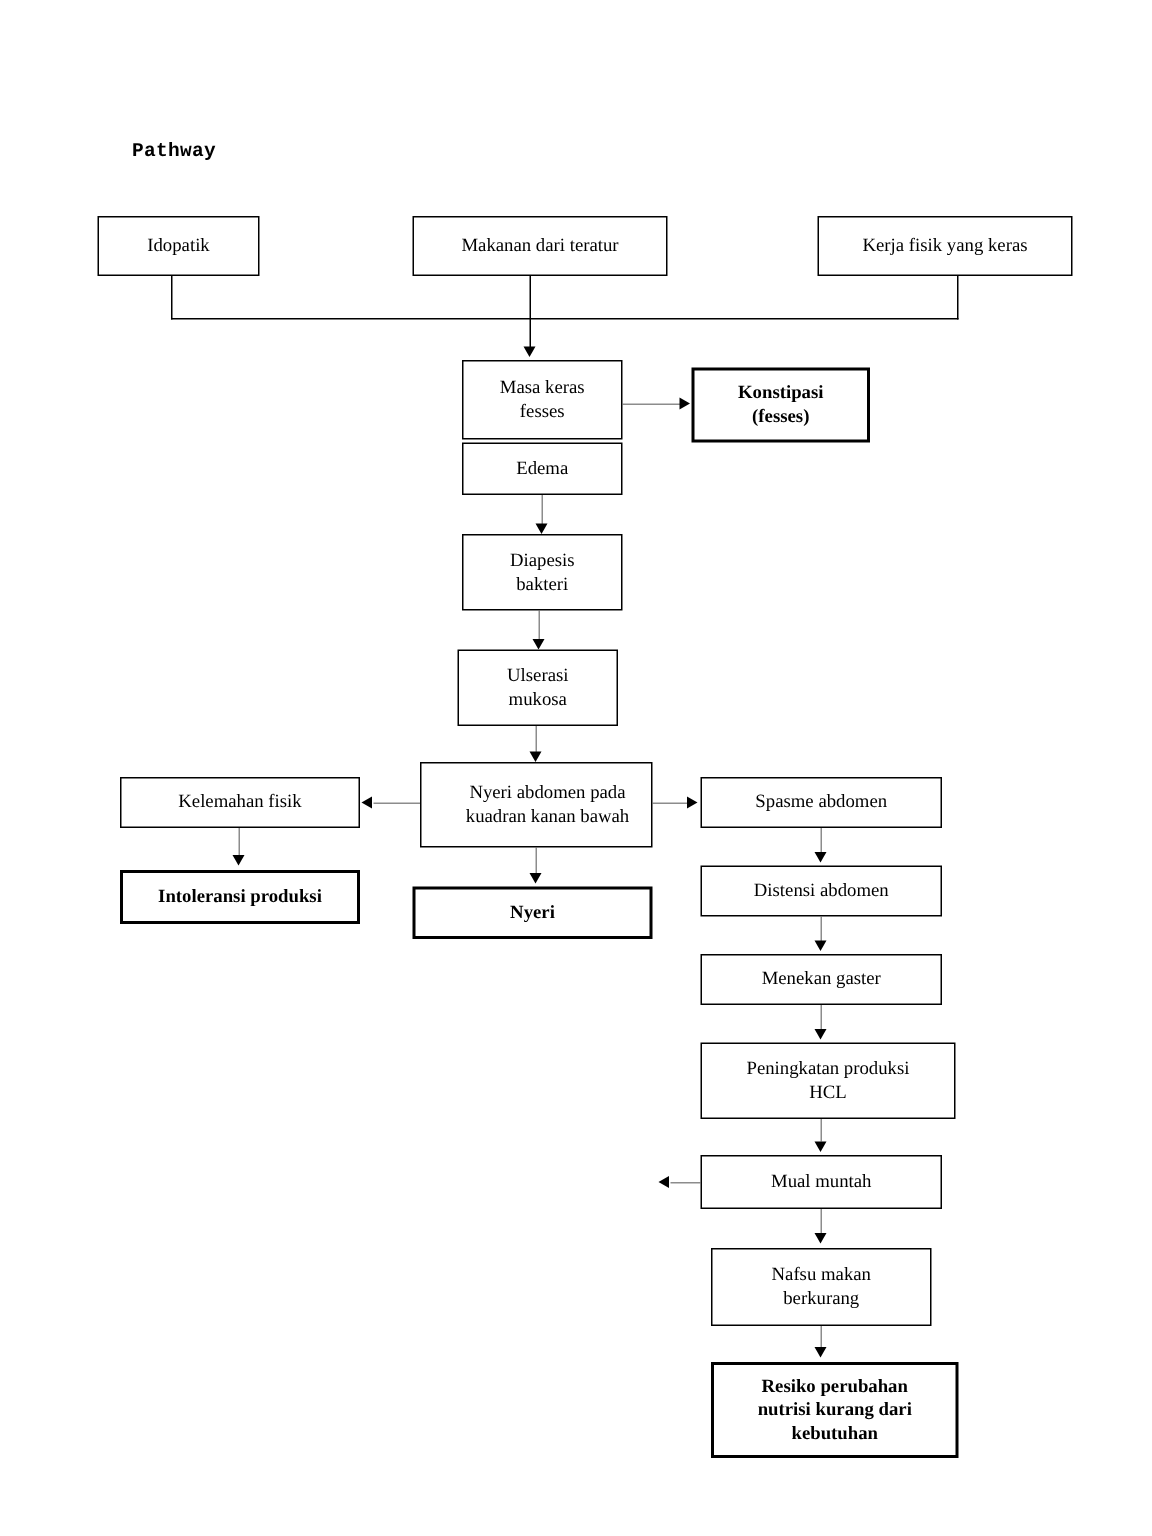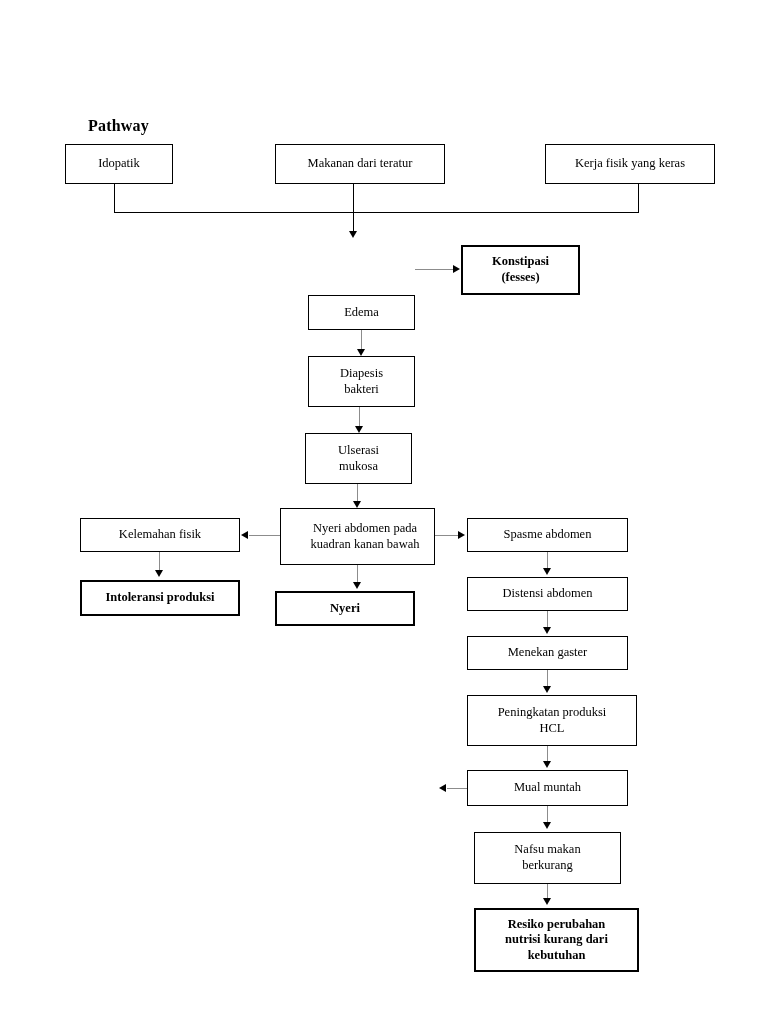--- a/index.html
+++ b/index.html
@@ -14,26 +14,25 @@
     color: #000000;
     overflow: hidden;
   }
   #canvas {
     position: absolute;
     left: 0; top: 0;
     width: 768px; height: 1024px;
   }
   .title {
     position: absolute;
-    font-family: Liberation Serif, serif;
+    font-family: Liberation Mono, monospace;
     font-weight: bold;
-    font-size: 16px;
+    font-size: 13px;
     letter-spacing: 0.2px;
     white-space: nowrap;
-    margin-top: 24px;
   }
   .node {
     position: absolute;
     border: 1px solid #000000;
     background: #ffffff;
     display: flex;
     align-items: center;
     justify-content: center;
     text-align: center;
     font-family: "Liberation Serif", "DejaVu Serif", serif;
@@ -135,20 +134,26 @@
 
   <div class="node" id="n-idopatik" style="left: 65px; top: 144px; width: 108px; height: 40px;">
     <span class="lbl">Idopatik</span>
   </div>
   <div class="node" id="n-makanan" style="left: 275px; top: 144px; width: 170px; height: 40px;">
     <span class="lbl">Makanan dari teratur</span>
   </div>
   <div class="node" id="n-kerja_fisik" style="left: 545px; top: 144px; width: 170px; height: 40px;">
     <span class="lbl">Kerja fisik yang keras</span>
   </div>
+  <div class="node" id="n-masa_keras" style="left: 308px; top: 240px; width: 107px; height: 53px;">
+    <span class="lbl">
+        <div>Masa keras</div>
+        <div>fesses</div>
+      </span>
+  </div>
   <div class="node bold" id="n-konstipasi" style="left: 461px; top: 245px; width: 119px; height: 50px;">
     <span class="lbl">
         <div>Konstipasi</div>
         <div>(fesses)</div>
       </span>
   </div>
   <div class="node" id="n-edema" style="left: 308px; top: 295px; width: 107px; height: 35px;">
     <span class="lbl">Edema</span>
   </div>
   <div class="node" id="n-diapesis" style="left: 308px; top: 356px; width: 107px; height: 51px;">
@@ -171,21 +176,21 @@
         <div>Nyeri abdomen pada</div>
         <div>kuadran kanan bawah</div>
       </span>
   </div>
   <div class="node" id="n-spasme" style="left: 467px; top: 518px; width: 161px; height: 34px;">
     <span class="lbl">Spasme abdomen</span>
   </div>
   <div class="node bold" id="n-intoleransi" style="left: 80px; top: 580px; width: 160px; height: 36px;">
     <span class="lbl">Intoleransi produksi</span>
   </div>
-  <div class="node bold" id="n-nyeri" style="left: 275px; top: 591px; width: 140px; height: 35px;">
+  <div class="node bold" id="n-nyeri" style="left: 275px; top: 591px; width: 160px; height: 35px;">
     <span class="lbl">Nyeri</span>
   </div>
   <div class="node" id="n-distensi" style="left: 467px; top: 577px; width: 161px; height: 34px;">
     <span class="lbl">Distensi abdomen</span>
   </div>
   <div class="node" id="n-menekan_gaster" style="left: 467px; top: 636px; width: 161px; height: 34px;">
     <span class="lbl">Menekan gaster</span>
   </div>
   <div class="node" id="n-peningkatan_hcl" style="left: 467px; top: 695px; width: 170px; height: 51px;">
     <span class="lbl">

